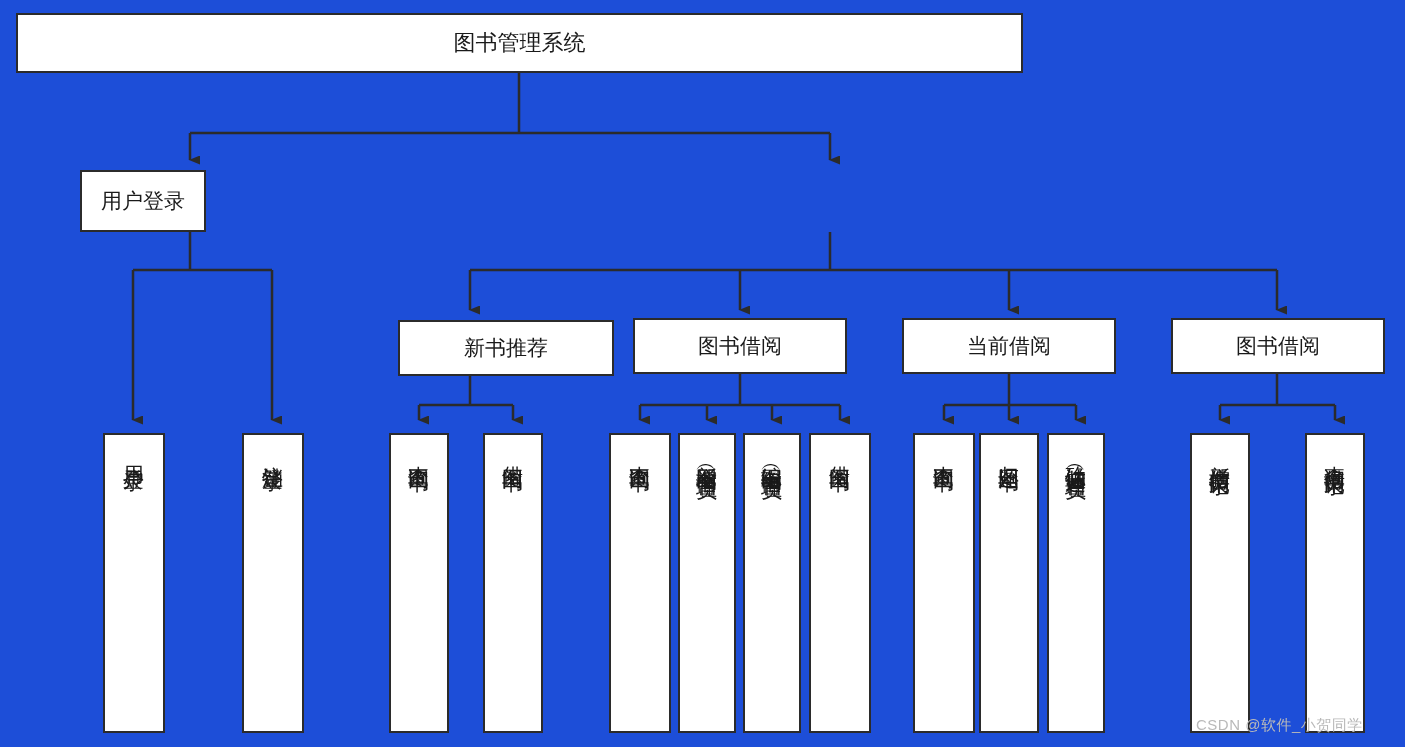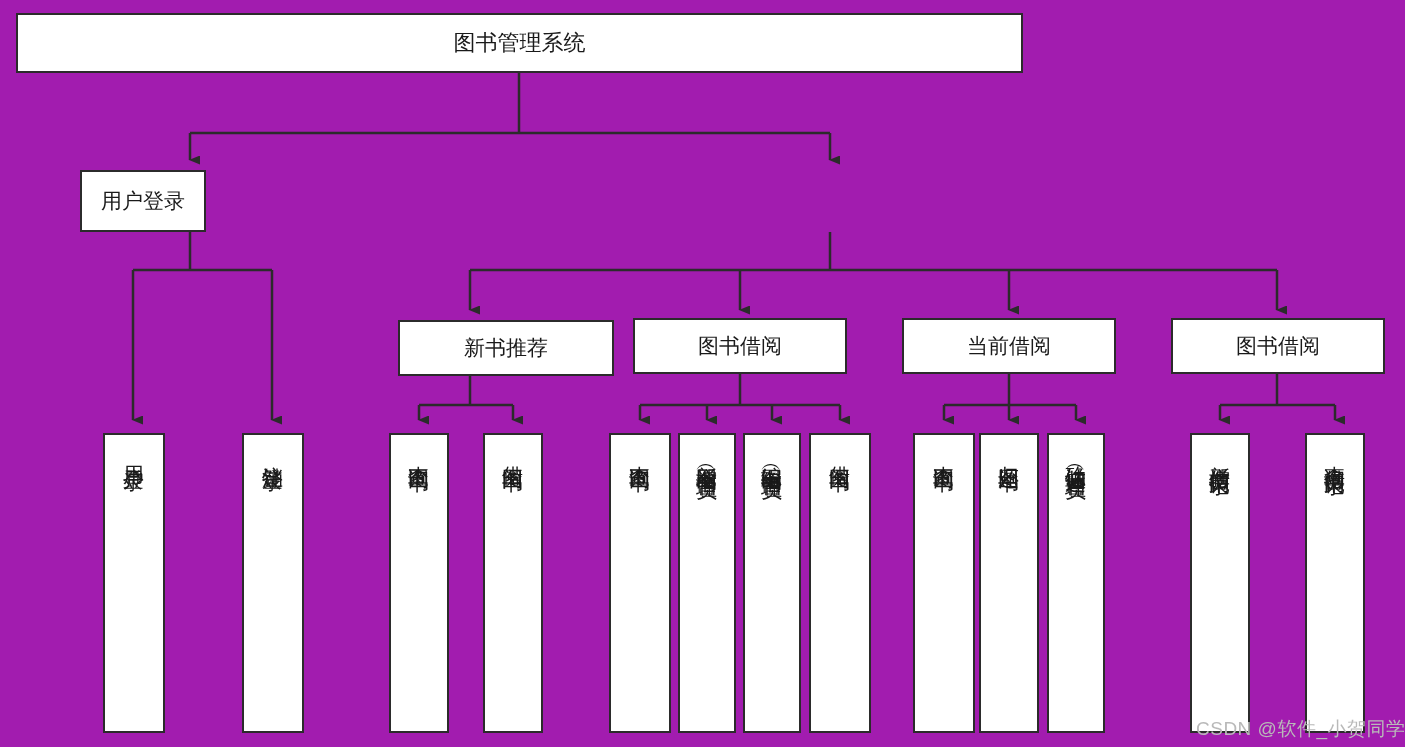--- a/index.html
+++ b/index.html
@@ -7,21 +7,21 @@
     padding: 0;
     background: #ffffff;
   }
   body {
     font-family: "Liberation Sans", "DejaVu Sans", sans-serif;
   }
   #diagram-root {
     position: relative;
     width: 1405px;
     height: 747px;
-    background: #a21caf;
+    background: #1d4ed8;
     overflow: hidden;
   }
   #connectors {
     position: absolute;
     left: 0;
     top: 0;
     width: 1405px;
     height: 747px;
   }
   .node {
@@ -55,21 +55,21 @@
   .node.vert .node-label {
     writing-mode: vertical-rl;
     text-orientation: upright;
     font-size: 21px;
     letter-spacing: 2px;
     line-height: 1;
   }
   .watermark {
     position: absolute;
     color: #b9b9b9;
-    font-size: 19px;
+    font-size: 15px;
     white-space: nowrap;
     z-index: 3;
     letter-spacing: 0.5px;
   }
 </style>
 </head>
 <body>
 
 <div id="diagram-root">
 

